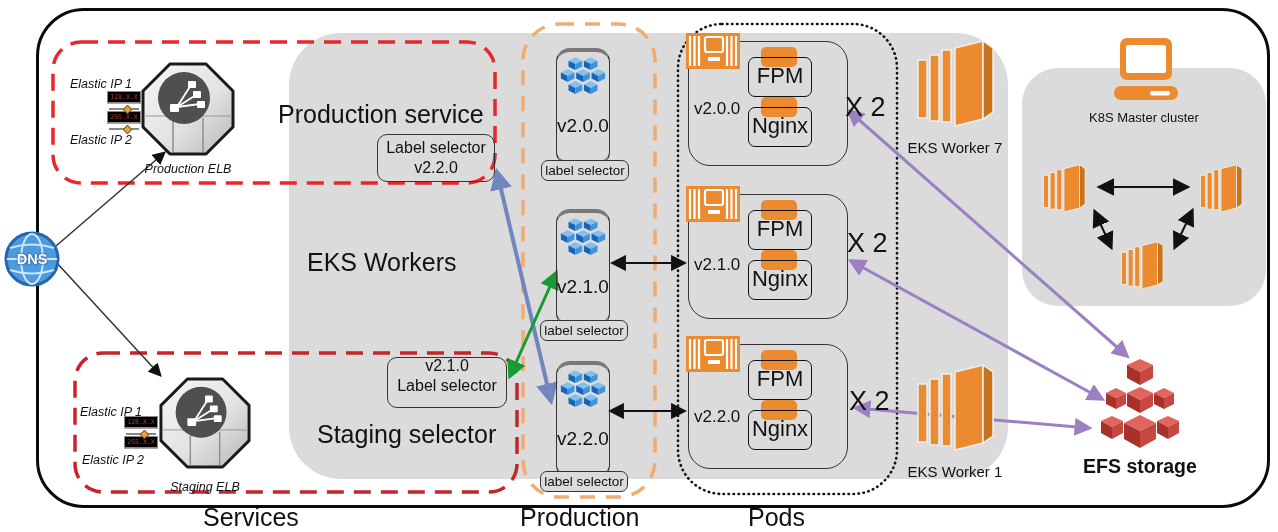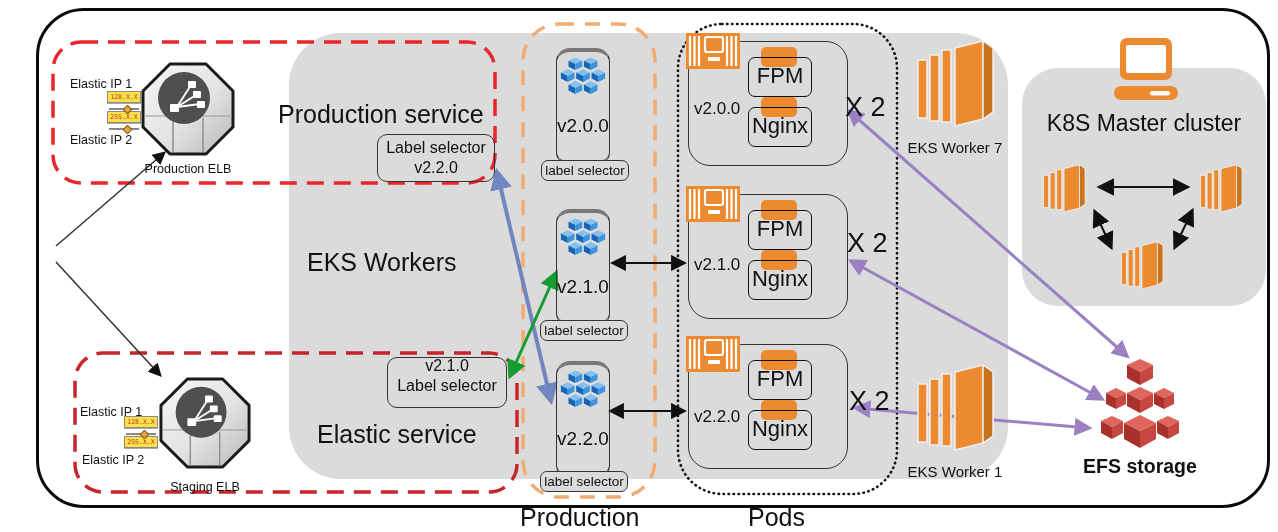--- a/index.html
+++ b/index.html
@@ -28,27 +28,27 @@
   .dep-box svg{margin-top:5px;}
   .dep-version{font-size:19px;margin-top:16px;}
   .ls-box{width:86px;height:19px;border:1.6px solid #333;border-radius:7px;font-size:13.5px;line-height:19px;text-align:center;background:#DBDBDB;}
   
   .pod-box{width:158px;height:123px;border:1.6px solid #333;border-radius:22px;}
   .pod-version{font-size:17px;white-space:nowrap;}
   .container-box{width:62px;height:38px;border:1.7px solid #111;border-radius:7px;font-size:22px;line-height:36px;text-align:center;}
   .container-tab{width:36px;height:20px;background:#EC8A2F;border-radius:5px;}
   .x2{font-size:27px;white-space:nowrap;}
   
-  .small-label{font-size:12.5px;white-space:nowrap;}
+  .small-label{font-size:12.5px;white-space:nowrap;font-style:italic;}
   .worker-label{font-size:15px;white-space:nowrap;}
-  .master-label{font-size:23px;white-space:nowrap;}
+  .master-label{font-size:13px;white-space:nowrap;}
   .efs-label{font-size:19.5px;white-space:nowrap;font-weight:bold;}
   
   .ip-widget{width:34px;}
-  .ip-box{border:1px solid #8A8A8A;background:#fde047;font-family:"DejaVu Sans Mono",monospace;font-size:6.5px;
+  .ip-box{border:1px solid #8A8A8A;background:#000000;font-family:"DejaVu Sans Mono",monospace;font-size:6.5px;
           color:#B23A2F;text-align:center;padding:1px 0;box-shadow:0 1px 0 #AAA;}
   .ip-slider{position:relative;height:4px;border-bottom:2px solid #888;margin:1px 2px;}
   .ip-dot{position:absolute;right:8px;top:2px;width:5px;height:5px;background:#E8A33D;border:0.5px solid #7A5510;border-radius:1px;transform:rotate(45deg);}
   
   .dns-wrap{left:3px;top:230px;width:58px;height:58px;}
   .dns-text{position:absolute;left:0;top:21px;width:58px;text-align:center;color:#fff;font-weight:bold;font-size:14.5px;
             text-shadow:0 0 2px #1E5590,0 0 2px #1E5590;}
 </style>
 </head>
 <body>
@@ -198,20 +198,28 @@
 
     <path d="M849,111 L1127,356" stroke="#9B80C4" stroke-width="3" fill="none" marker-start="url(#mPurple)" marker-end="url(#mPurple)"></path>
     <path d="M851,261 L1102,399" stroke="#9B80C4" stroke-width="3" fill="none" marker-start="url(#mPurple)" marker-end="url(#mPurple)"></path>
     <path d="M856,408 L1089,428" stroke="#9B80C4" stroke-width="3" fill="none" marker-start="url(#mPurple)" marker-end="url(#mPurple)"></path>
 
     <path d="M1100,187 L1187,187" stroke="#111" stroke-width="2" fill="none" marker-start="url(#mBlack)" marker-end="url(#mBlack)"></path>
     <path d="M1095,212 L1111,247" stroke="#111" stroke-width="2" fill="none" marker-start="url(#mBlack)" marker-end="url(#mBlack)"></path>
     <path d="M1192,211 L1175,247" stroke="#111" stroke-width="2" fill="none" marker-start="url(#mBlack)" marker-end="url(#mBlack)"></path>
   </svg>
 
+  <div class="abs icon-layer dns-wrap">
+    <svg width="58" height="58" viewBox="0 0 58 58">
+      <circle cx="29" cy="29" r="26" fill="#4D9ADF" stroke="#2566AD" stroke-width="3"></circle>
+      <ellipse cx="29" cy="29" rx="11" ry="25" fill="none" stroke="#CFE6F8" stroke-width="2"></ellipse>
+      <path d="M7,18 Q29,11 51,18 M4,29 L54,29 M7,40 Q29,47 51,40" fill="none" stroke="#CFE6F8" stroke-width="2"></path>
+    </svg>
+    <span class="dns-text">DNS</span>
+  </div>
 
   <div class="abs content" style="left:70px;top:74px;">
     <span class="small-label">Elastic IP 1</span>
   </div>
   <div class="abs content ip-widget" style="left:107px;top:91px;">
     <div class="ip-box">128.X.X</div>
     <div class="ip-slider">
         <span class="ip-dot"></span>
       </div>
     <div class="ip-box">255.X.X</div>
@@ -254,21 +262,21 @@
     <div>Label selector</div>
     <div>v2.2.0</div>
   </div>
 
   <div class="abs content big-label" style="left:307px;top:248px;">EKS Workers</div>
 
   <div class="abs content sel-box" style="left:387px;top:357px;width:118px;height:46px;">
     <div style="margin-top:-5px;">v2.1.0</div>
     <div>Label selector</div>
   </div>
-  <div class="abs content big-label" style="left:317px;top:420px;">Elastic service</div>
+  <div class="abs content big-label" style="left:317px;top:420px;">Staging selector</div>
 
   <div class="abs content dep-box" style="left:556px;top:48px;">
     <svg width="46" height="38" viewBox="0 0 54 44">
         <use href="#sym-cubes"></use>
       </svg>
     <div class="dep-version">v2.0.0</div>
   </div>
   <div class="abs content ls-box" style="left:541px;top:160px;">label selector</div>
 
   <div class="abs content dep-box" style="left:556px;top:209px;">
@@ -345,16 +353,17 @@
     </svg>
   <svg class="abs content" style="left:1113px;top:239px;" width="58" height="51" viewBox="0 0 82 92">
       <use href="#sym-stack"></use>
     </svg>
 
   <svg class="abs content" style="left:1096px;top:352px;" width="88" height="100" viewBox="0 0 88 100">
       <use href="#sym-efs"></use>
     </svg>
   <div class="abs content center efs-label" style="left:1078px;top:455px;width:124px;">EFS storage</div>
 
+  <div class="abs content big-label" style="left:203px;top:503px;">Services</div>
   <div class="abs content big-label" style="left:520px;top:503px;">Production</div>
   <div class="abs content big-label" style="left:748px;top:503px;">Pods</div>
 
 </div>
 
 </body></html>

